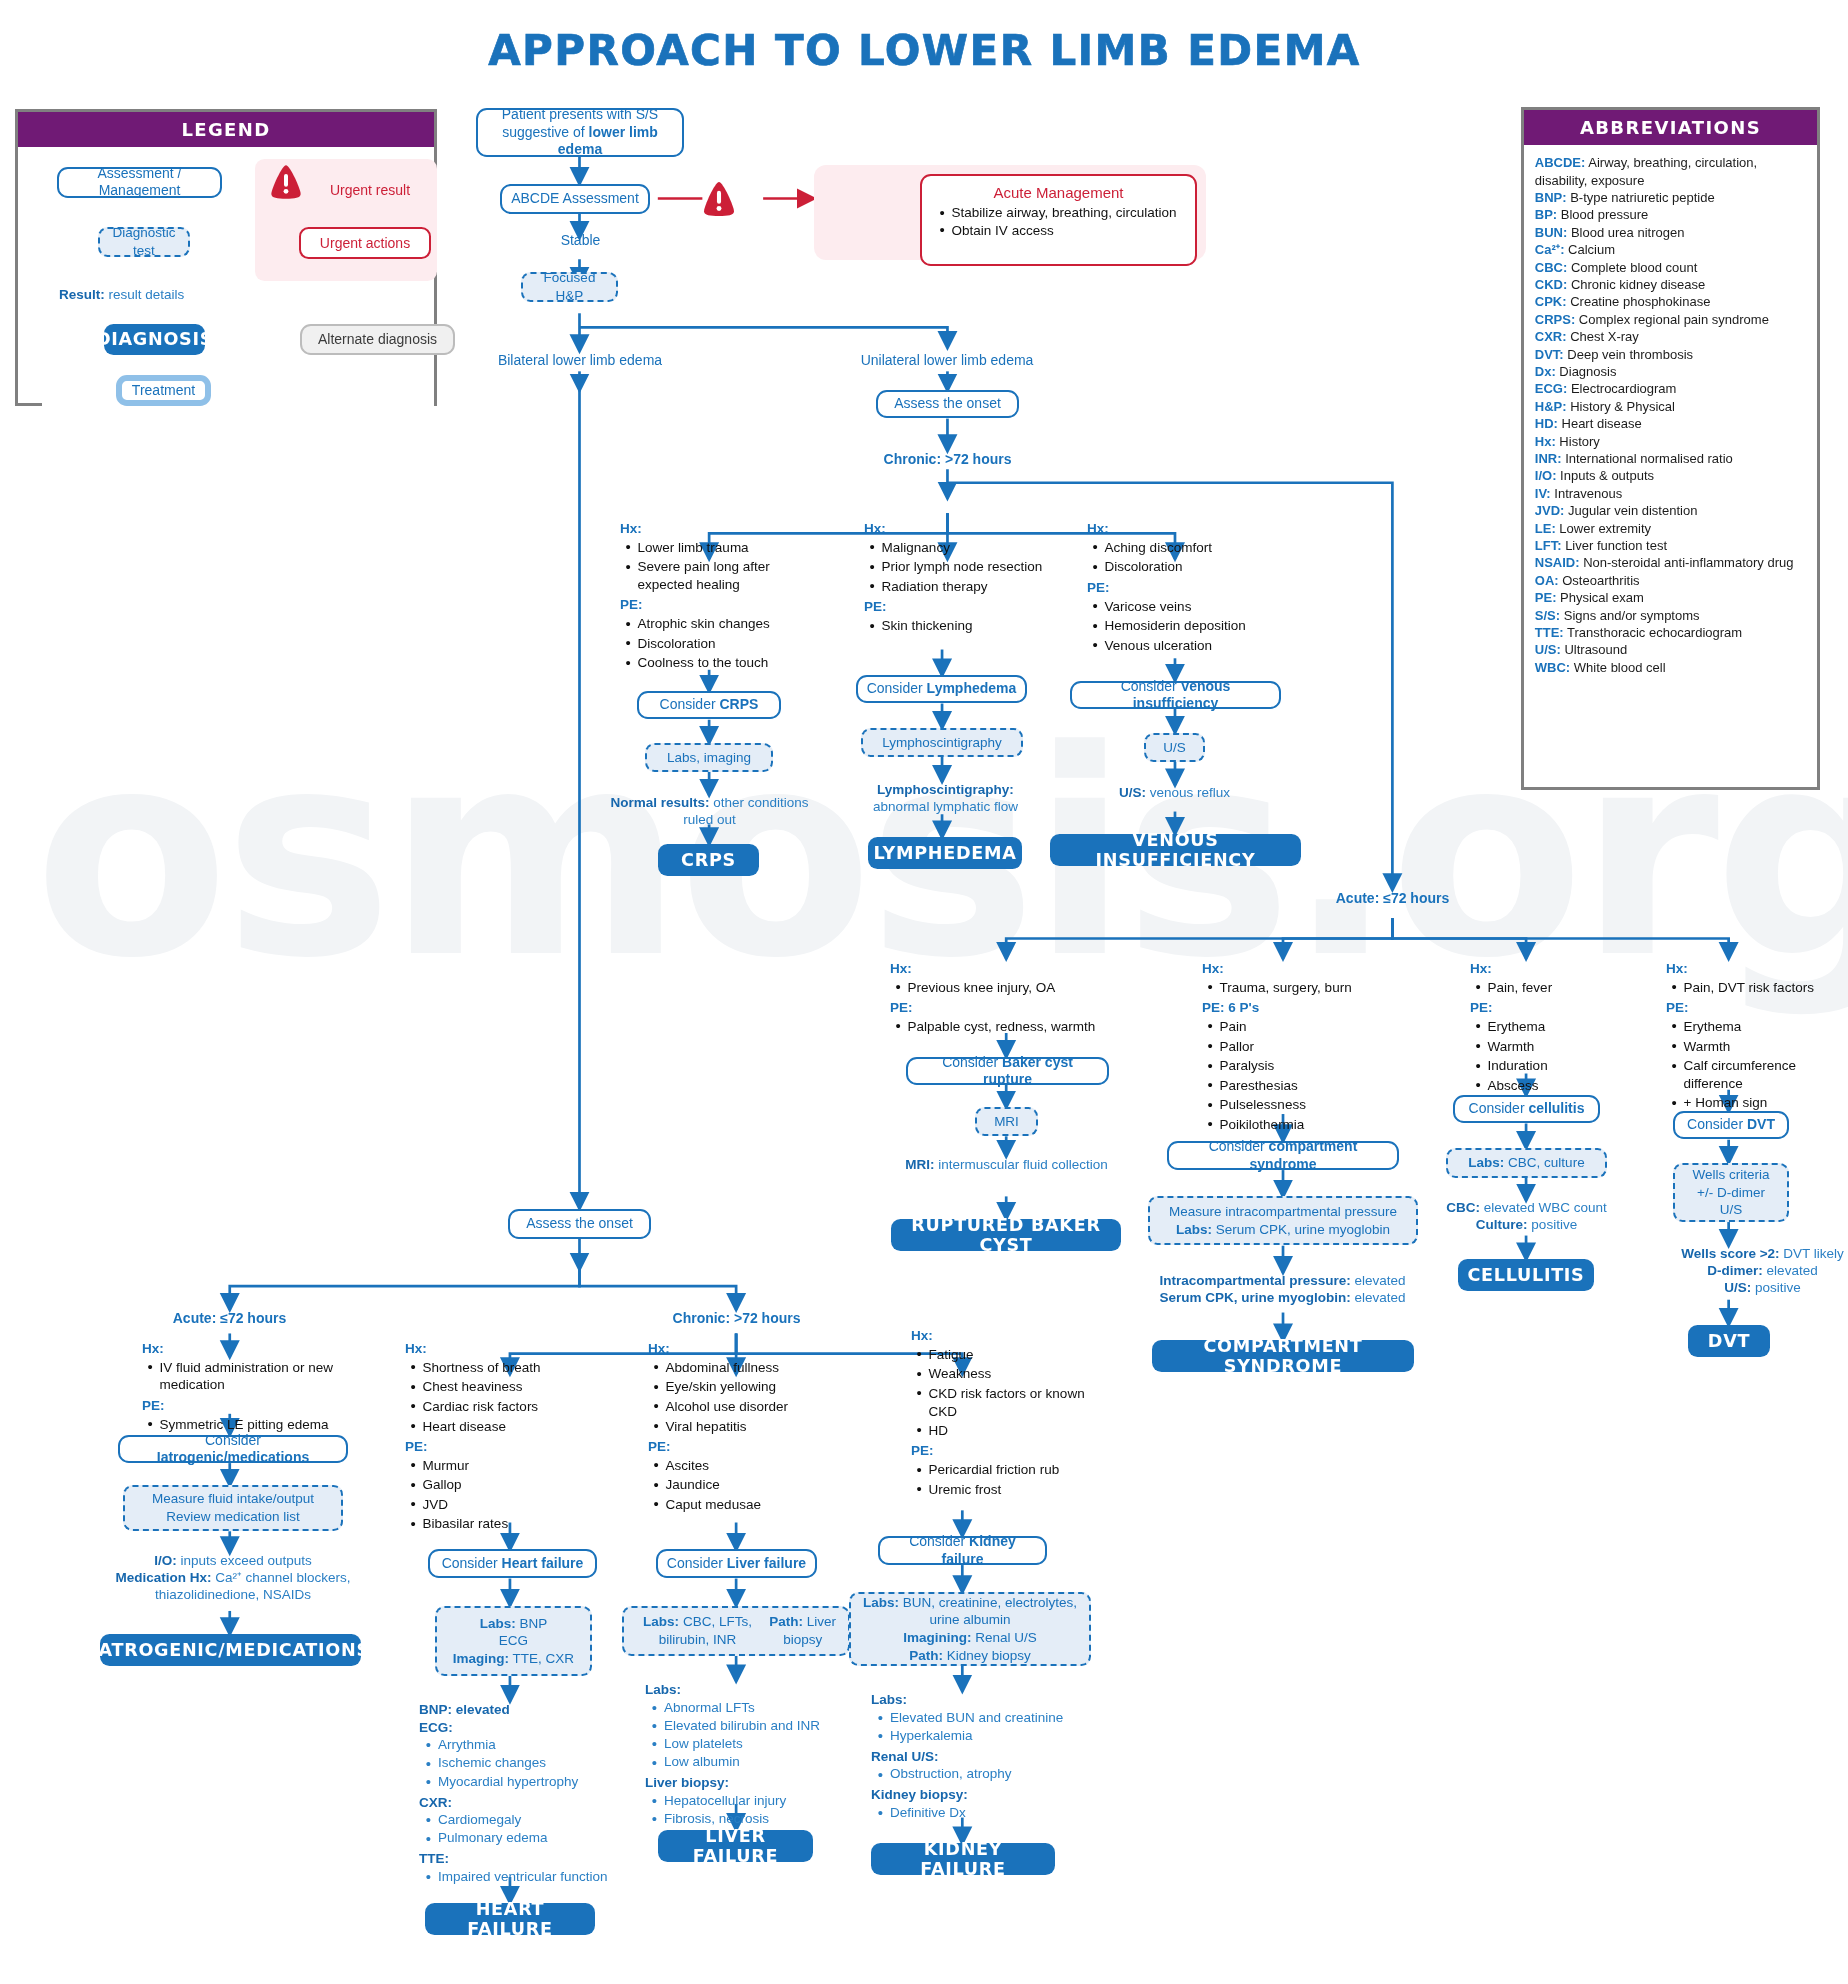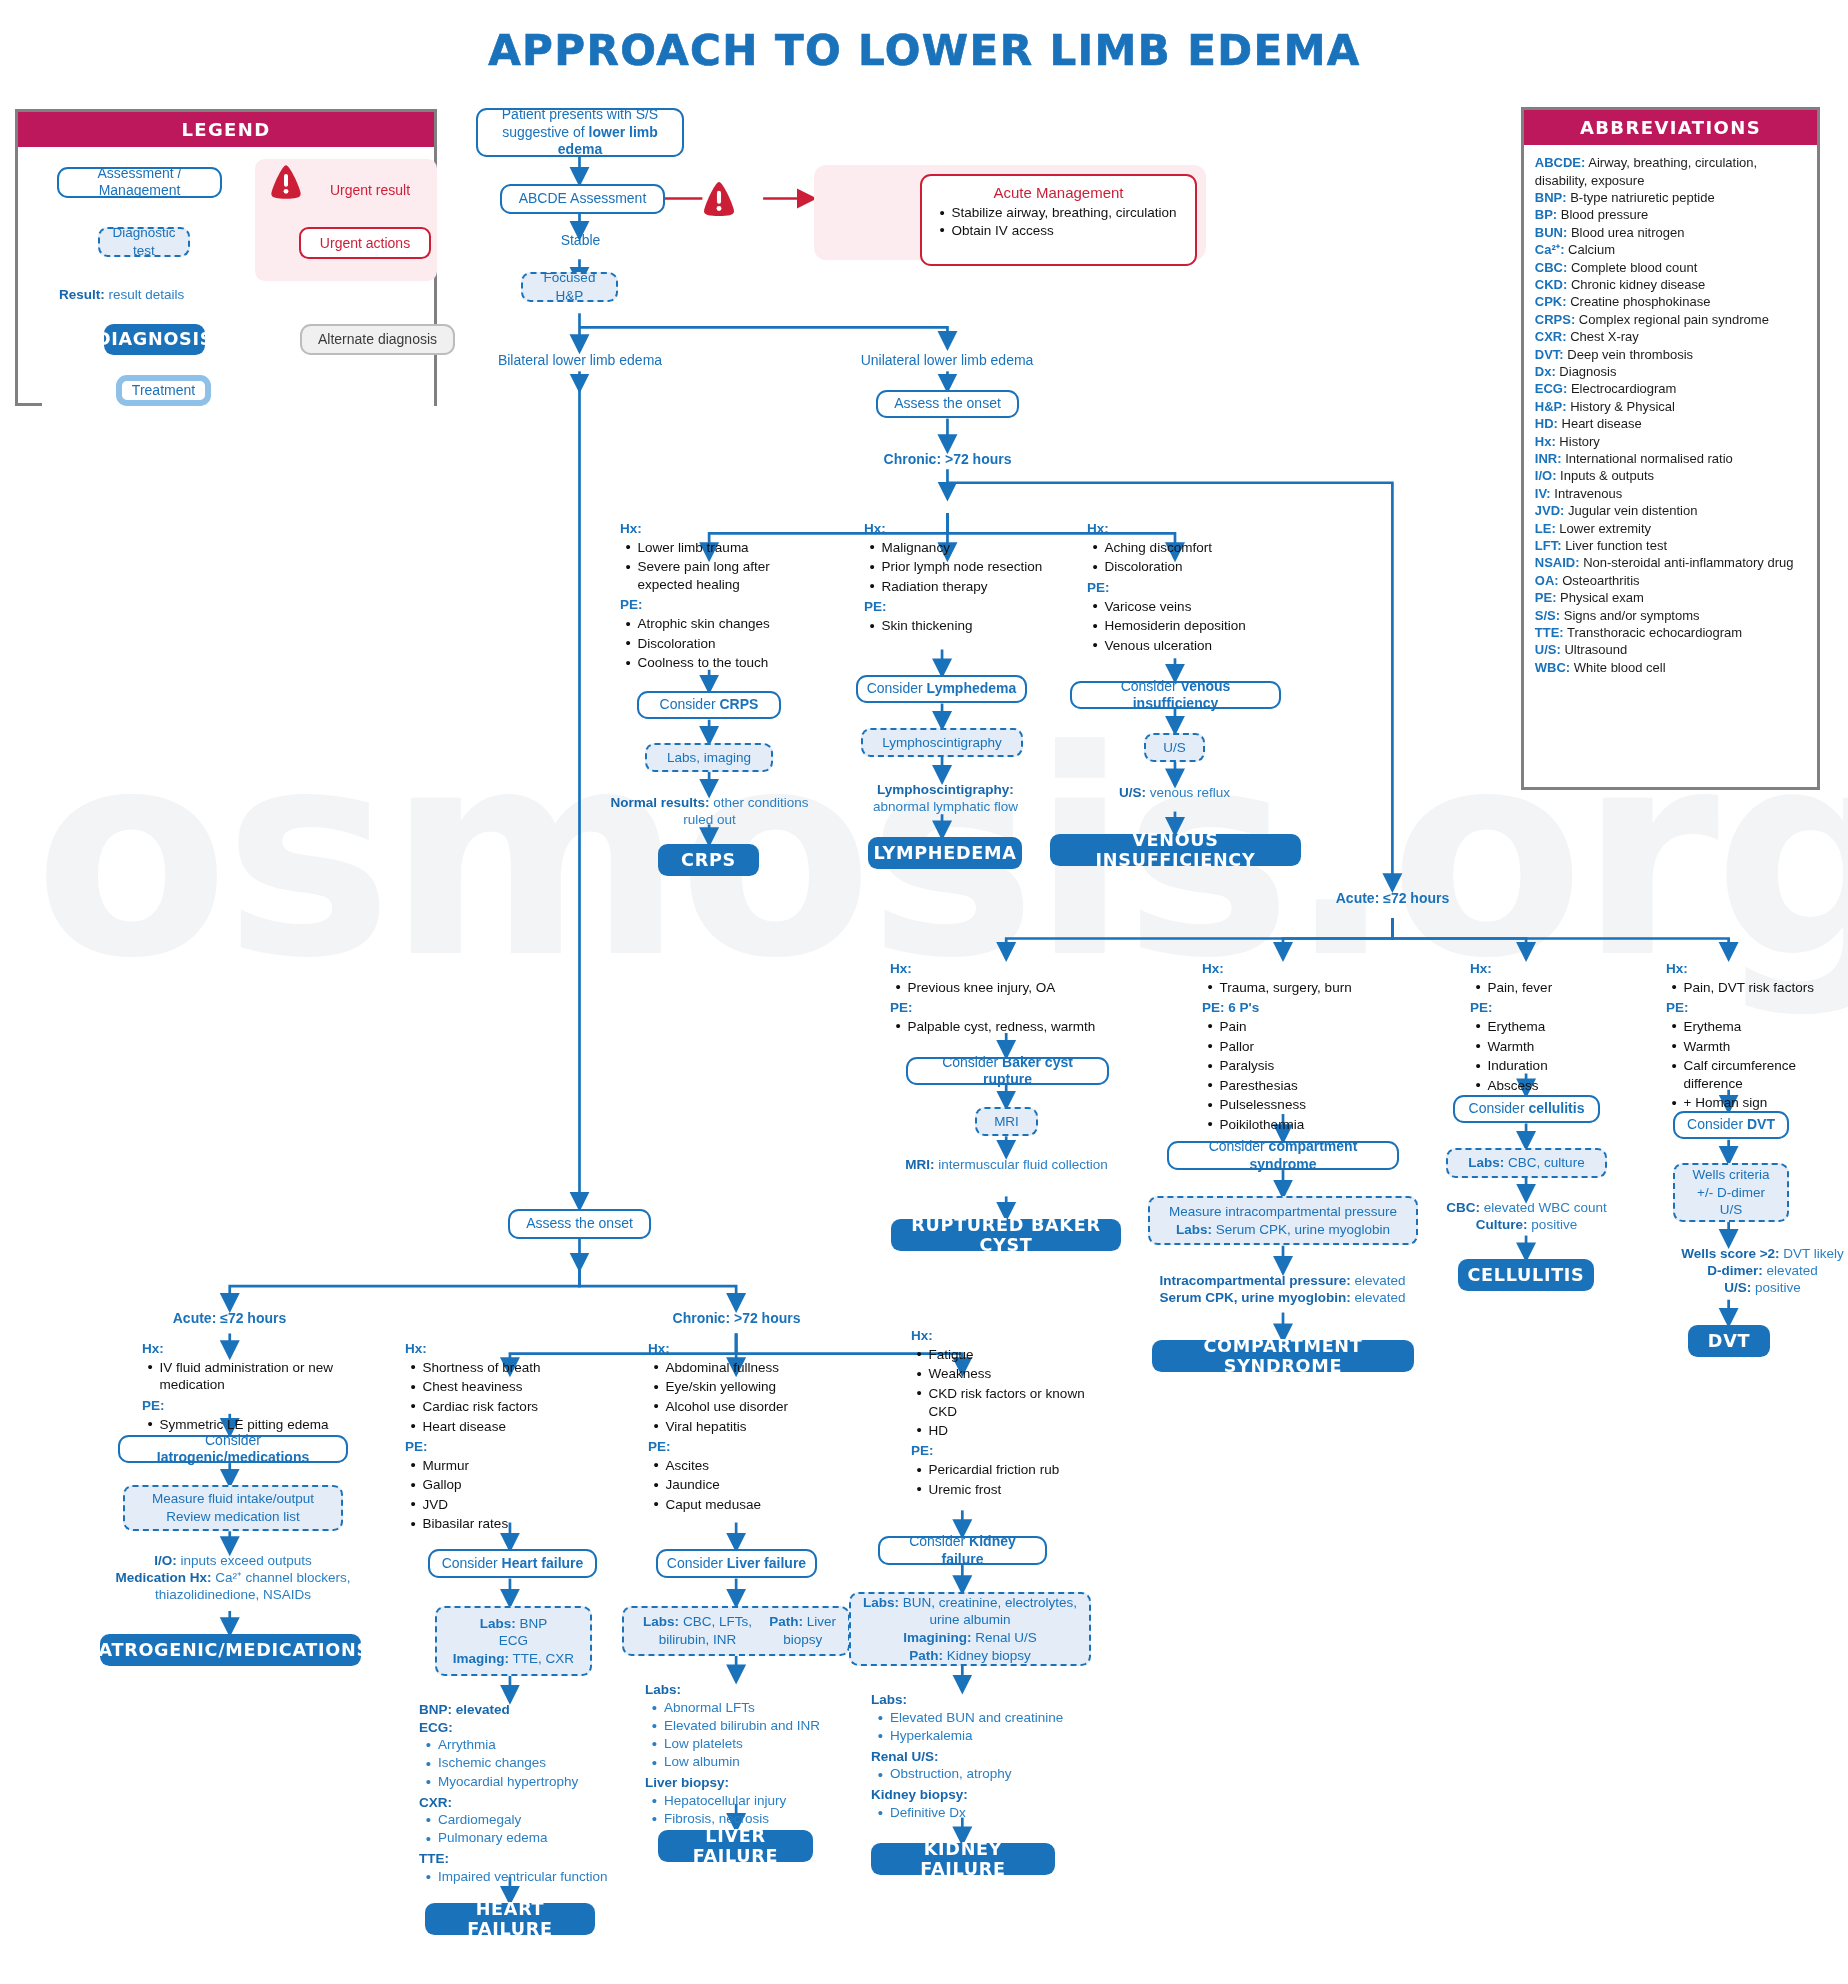--- a/index.html
+++ b/index.html
@@ -91,21 +91,21 @@
   .findlist li:before {
     content: "•"; position: absolute; left: 6.8px; top: -0.7px; color: #2a7fc4; font-size: 15px;
   }
 
   .branchlbl { color: #1a72bb; font-size: 14px; text-align: center; font-weight: 400; }
   .branchlbl.b { font-weight: 700; }
 
   
   .panel { position: absolute; background: #fff; border: 3.4px solid #808080; }
   .panel-hd {
-    background: #be185d; color: #fff; text-align: center;
+    background: #701a75; color: #fff; text-align: center;
     font-family: "DejaVu Sans", sans-serif;
     font-size: 18px; font-weight: 700; letter-spacing: 1.4px;
     padding: 6.8px 0;
   }
   .panel-body { position: relative; background: #fff; }
 
   .urgentzone { position: absolute; background: #fdecef; border-radius: 9.5px; }
   .urgent-txt { color: #cc1f37; font-size: 14px; text-align: center; }
   .urgent-box {
     border: 2px solid #cc1f37; border-radius: 9.5px; background: #fff;
@@ -337,21 +337,21 @@
   </div>
 
   <div class="title">APPROACH TO LOWER LIMB EDEMA</div>
 
   <div class="node assess" style="left:476px; top:108px; width:208px; height:49px; line-height:1.25;">
     <span>
       <span>Patient presents with S/S suggestive of </span><b>lower limb edema</b>
     </span>
   </div>
 
-  <div class="node assess" style="left:500px; top:184px; width:165px; height:30px;">
+  <div class="node assess" style="left:500px; top:184px; width:150px; height:30px;">
     <span>ABCDE Assessment</span>
   </div>
 
   <svg style="position:absolute; left:702px; top:180px;" width="34" height="38" viewBox="0 0 50 54">
     <path d="M25,2 C31,2 47,38 47,45 C47,51 38,52 25,52 C12,52 3,51 3,45 C3,38 19,2 25,2 Z" fill="#cc1f37"></path>
     <rect x="22" y="15" width="6" height="19" rx="3" fill="#fff"></rect>
     <circle cx="25" cy="41" r="3.6" fill="#fff"></circle>
   </svg>
 
   <div class="urgent-txt" style="position:absolute; left:814px; top:189px; width:81px;">Unstable</div>

